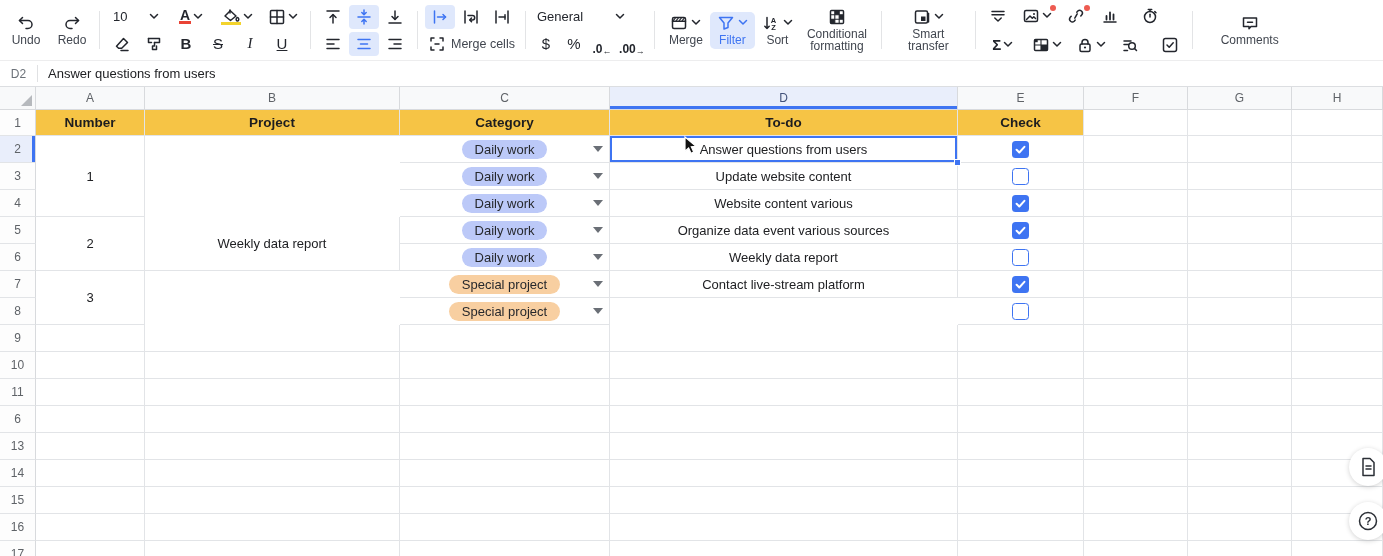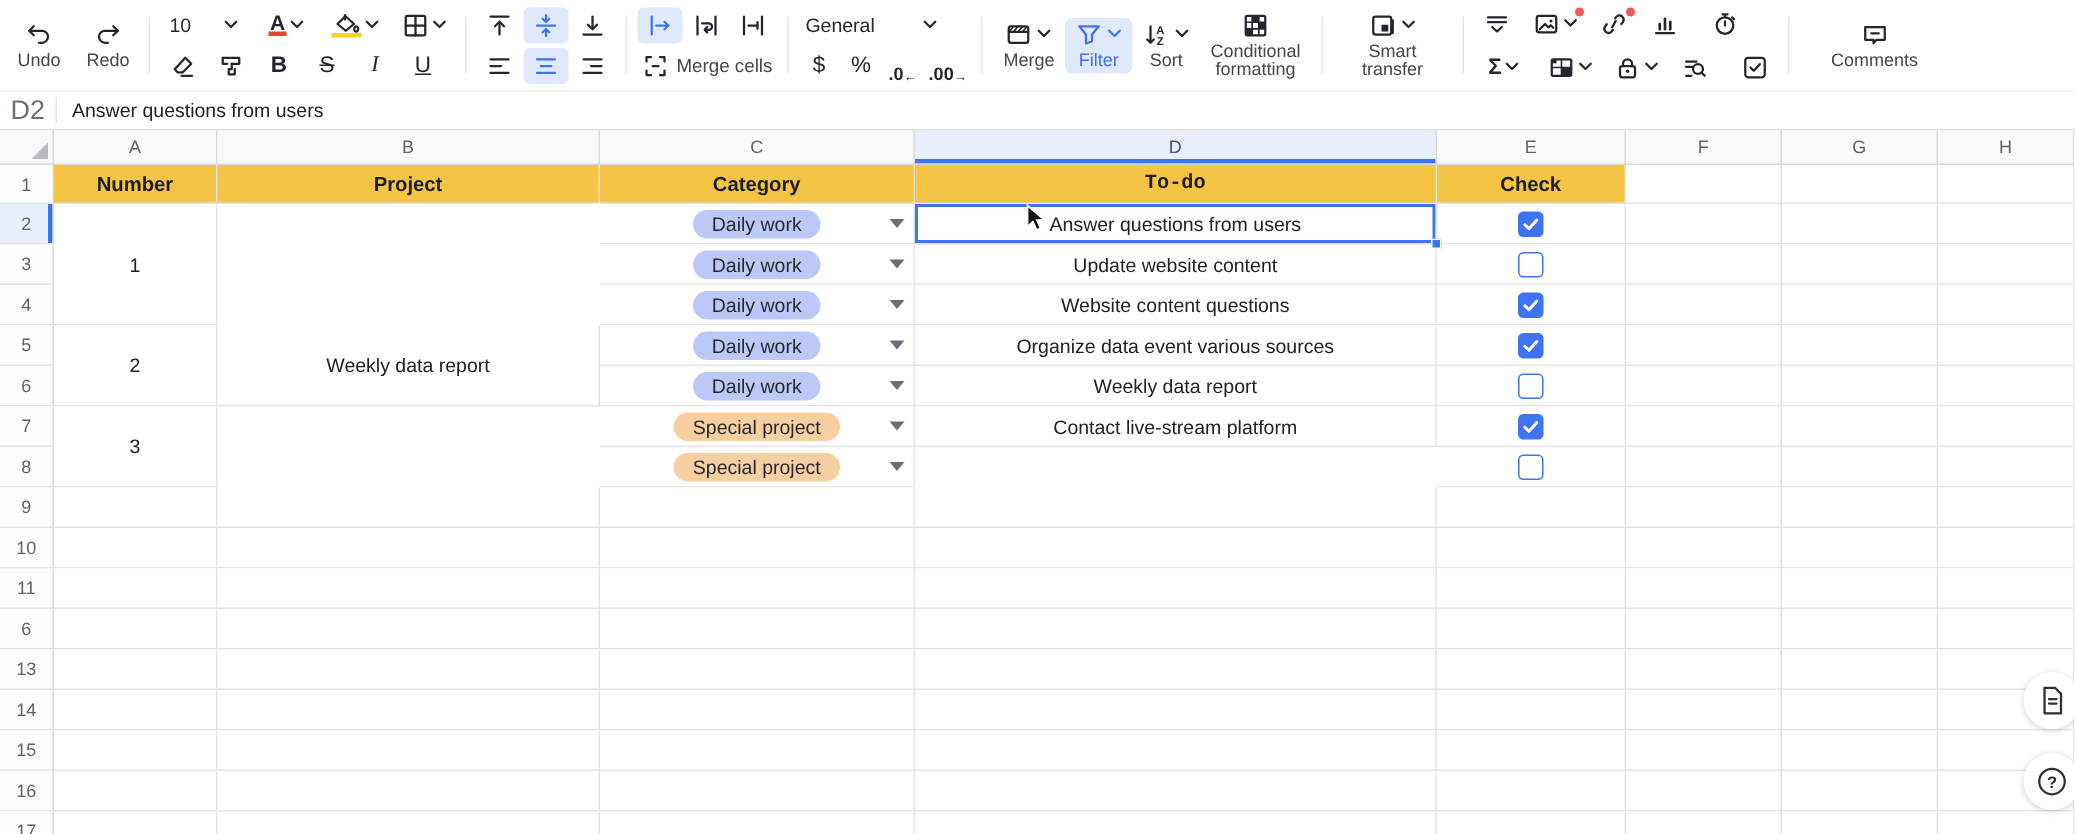--- a/index.html
+++ b/index.html
@@ -33,21 +33,21 @@
   .tallbtn .lbl { line-height:12px; text-align:center; }
   .tallbtn.on .lbl { color:#3e74f2; }
   .iconrow { display:flex; gap:4px; }
   .reddot { position:absolute; width:6px; height:6px; border-radius:50%; background:#ee5b51; top:1px; right:1px; }
   .rel { position:relative; }
   .decbtn { display:flex; align-items:flex-end; gap:0; font-size:12px; font-weight:600; }
   .decbtn .ar { font-size:9px; line-height:9px; }
 
   
   .fbar { height:27px; border-top:1px solid #ededee; border-bottom:1px solid #dcdee1; display:flex; align-items:center; }
-  .nbox { width:37px; text-align:center; font-size:18px; color:#6b7178; flex:0 0 37px; }
+  .nbox { width:37px; text-align:center; font-size:12px; color:#6b7178; flex:0 0 37px; }
   .fdiv { width:1px; height:17px; background:#e0e1e3; }
   .fcontent { font-size:13px; color:#202124; padding-left:10px; }
 
   
   .sheet { position:relative; width:1383px; height:469px; overflow:hidden; }
   .gridwrap { display:grid; grid-template-columns:36px 109px 255px 210px 348px 126px 104px 104px 91px;
               grid-template-rows:23px 26px repeat(16, 27px); }
   .cell { border-right:1px solid #e2e4e7; border-bottom:1px solid #e2e4e7; background:#fff;
           display:flex; align-items:center; justify-content:center; font-size:13px; color:#202124; position:relative; }
   .chead { background:#f8f9fa; color:#5f6368; font-size:12px; border-right:1px solid #d8dadd; border-bottom:1px solid #d8dadd; }
@@ -545,21 +545,21 @@
       <div class="cell rhead" style="grid-area: 12 / 1;">11</div>
       <div class="cell rhead" style="grid-area: 13 / 1;">6</div>
       <div class="cell rhead" style="grid-area: 14 / 1;">13</div>
       <div class="cell rhead" style="grid-area: 15 / 1;">14</div>
       <div class="cell rhead" style="grid-area: 16 / 1;">15</div>
       <div class="cell rhead" style="grid-area: 17 / 1;">16</div>
       <div class="cell rhead" style="grid-area: 18 / 1;">17</div>
       <div class="cell hdr1" style="grid-area: 2 / 2;">Number</div>
       <div class="cell hdr1" style="grid-area: 2 / 3;">Project</div>
       <div class="cell hdr1" style="grid-area: 2 / 4;">Category</div>
-      <div class="cell hdr1" style="grid-area: 2 / 5; font-family: Liberation Mono, monospace;">To-do</div>
+      <div class="cell hdr1" style="grid-area: 2 / 5;">To-do</div>
       <div class="cell hdr1" style="grid-area: 2 / 6;">Check</div>
       <div class="cell " style="grid-area: 2 / 7;"></div>
       <div class="cell " style="grid-area: 2 / 8;"></div>
       <div class="cell " style="grid-area: 2 / 9;"></div>
       <div class="cell " style="grid-area: 3 / 2 / span 3;">1</div>
       <div class="cell " style="grid-area: 6 / 2 / span 2;">2</div>
       <div class="cell " style="grid-area: 6 / 3 / span 2;">Weekly data report</div>
       <div class="cell " style="grid-area: 8 / 2 / span 2;">3</div>
       <div class="cell " style="grid-area: 3 / 4;">
         <span class="pill" style="background: rgb(188, 201, 248);">Daily work</span>
@@ -578,21 +578,21 @@
         <span class="dd"></span>
       </div>
       <div class="cell " style="grid-area: 4 / 5;">Update website content</div>
       <div class="cell " style="grid-area: 4 / 6;">
         <span class="cb un"></span>
       </div>
       <div class="cell " style="grid-area: 5 / 4;">
         <span class="pill" style="background: rgb(188, 201, 248);">Daily work</span>
         <span class="dd"></span>
       </div>
-      <div class="cell " style="grid-area: 5 / 5;">Website content questions</div>
+      <div class="cell " style="grid-area: 5 / 5;">Website content various</div>
       <div class="cell " style="grid-area: 5 / 6;">
         <span class="cb checked">
           <svg width="13" height="13" viewBox="0 0 13 13">
             <path d="M2.6 6.8 L5.3 9.5 L10.4 3.8" stroke="#fff" stroke-width="2" fill="none" stroke-linecap="round" stroke-linejoin="round"></path>
           </svg>
         </span>
       </div>
       <div class="cell " style="grid-area: 6 / 4;">
         <span class="pill" style="background: rgb(188, 201, 248);">Daily work</span>
         <span class="dd"></span>

